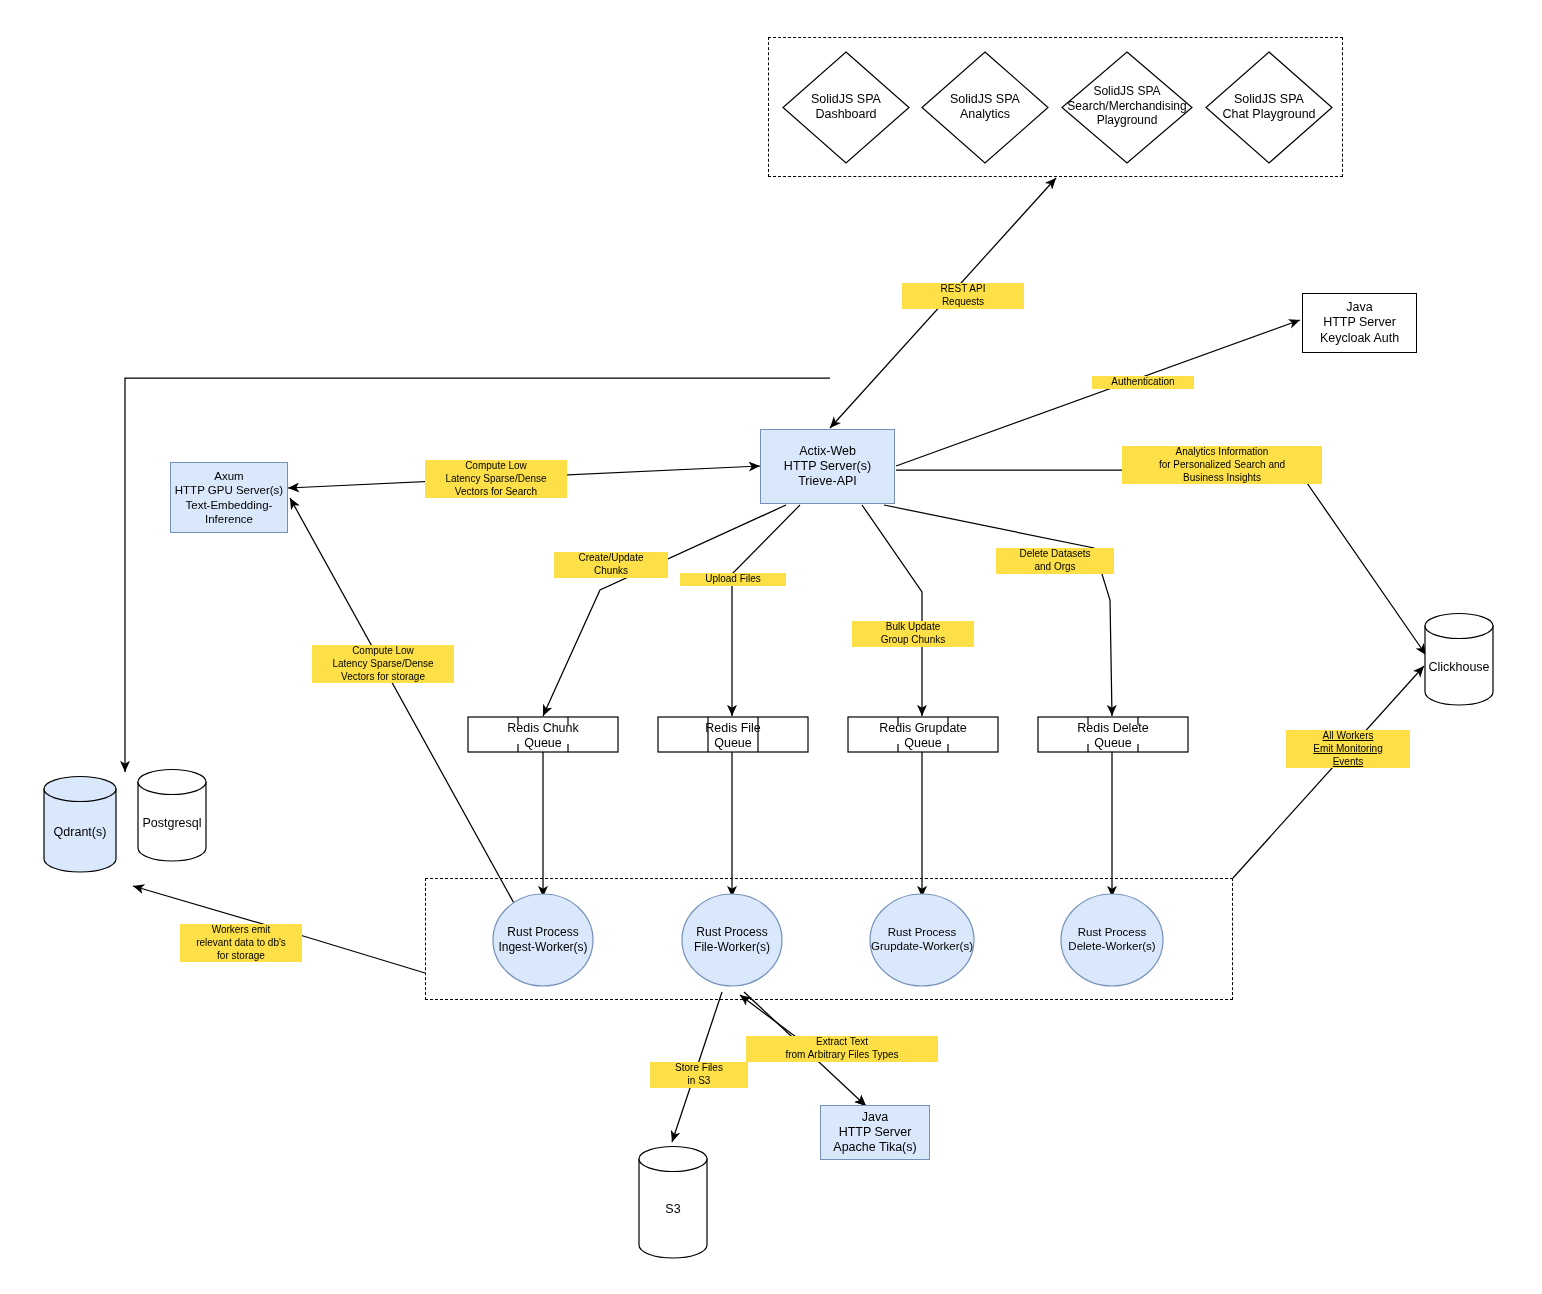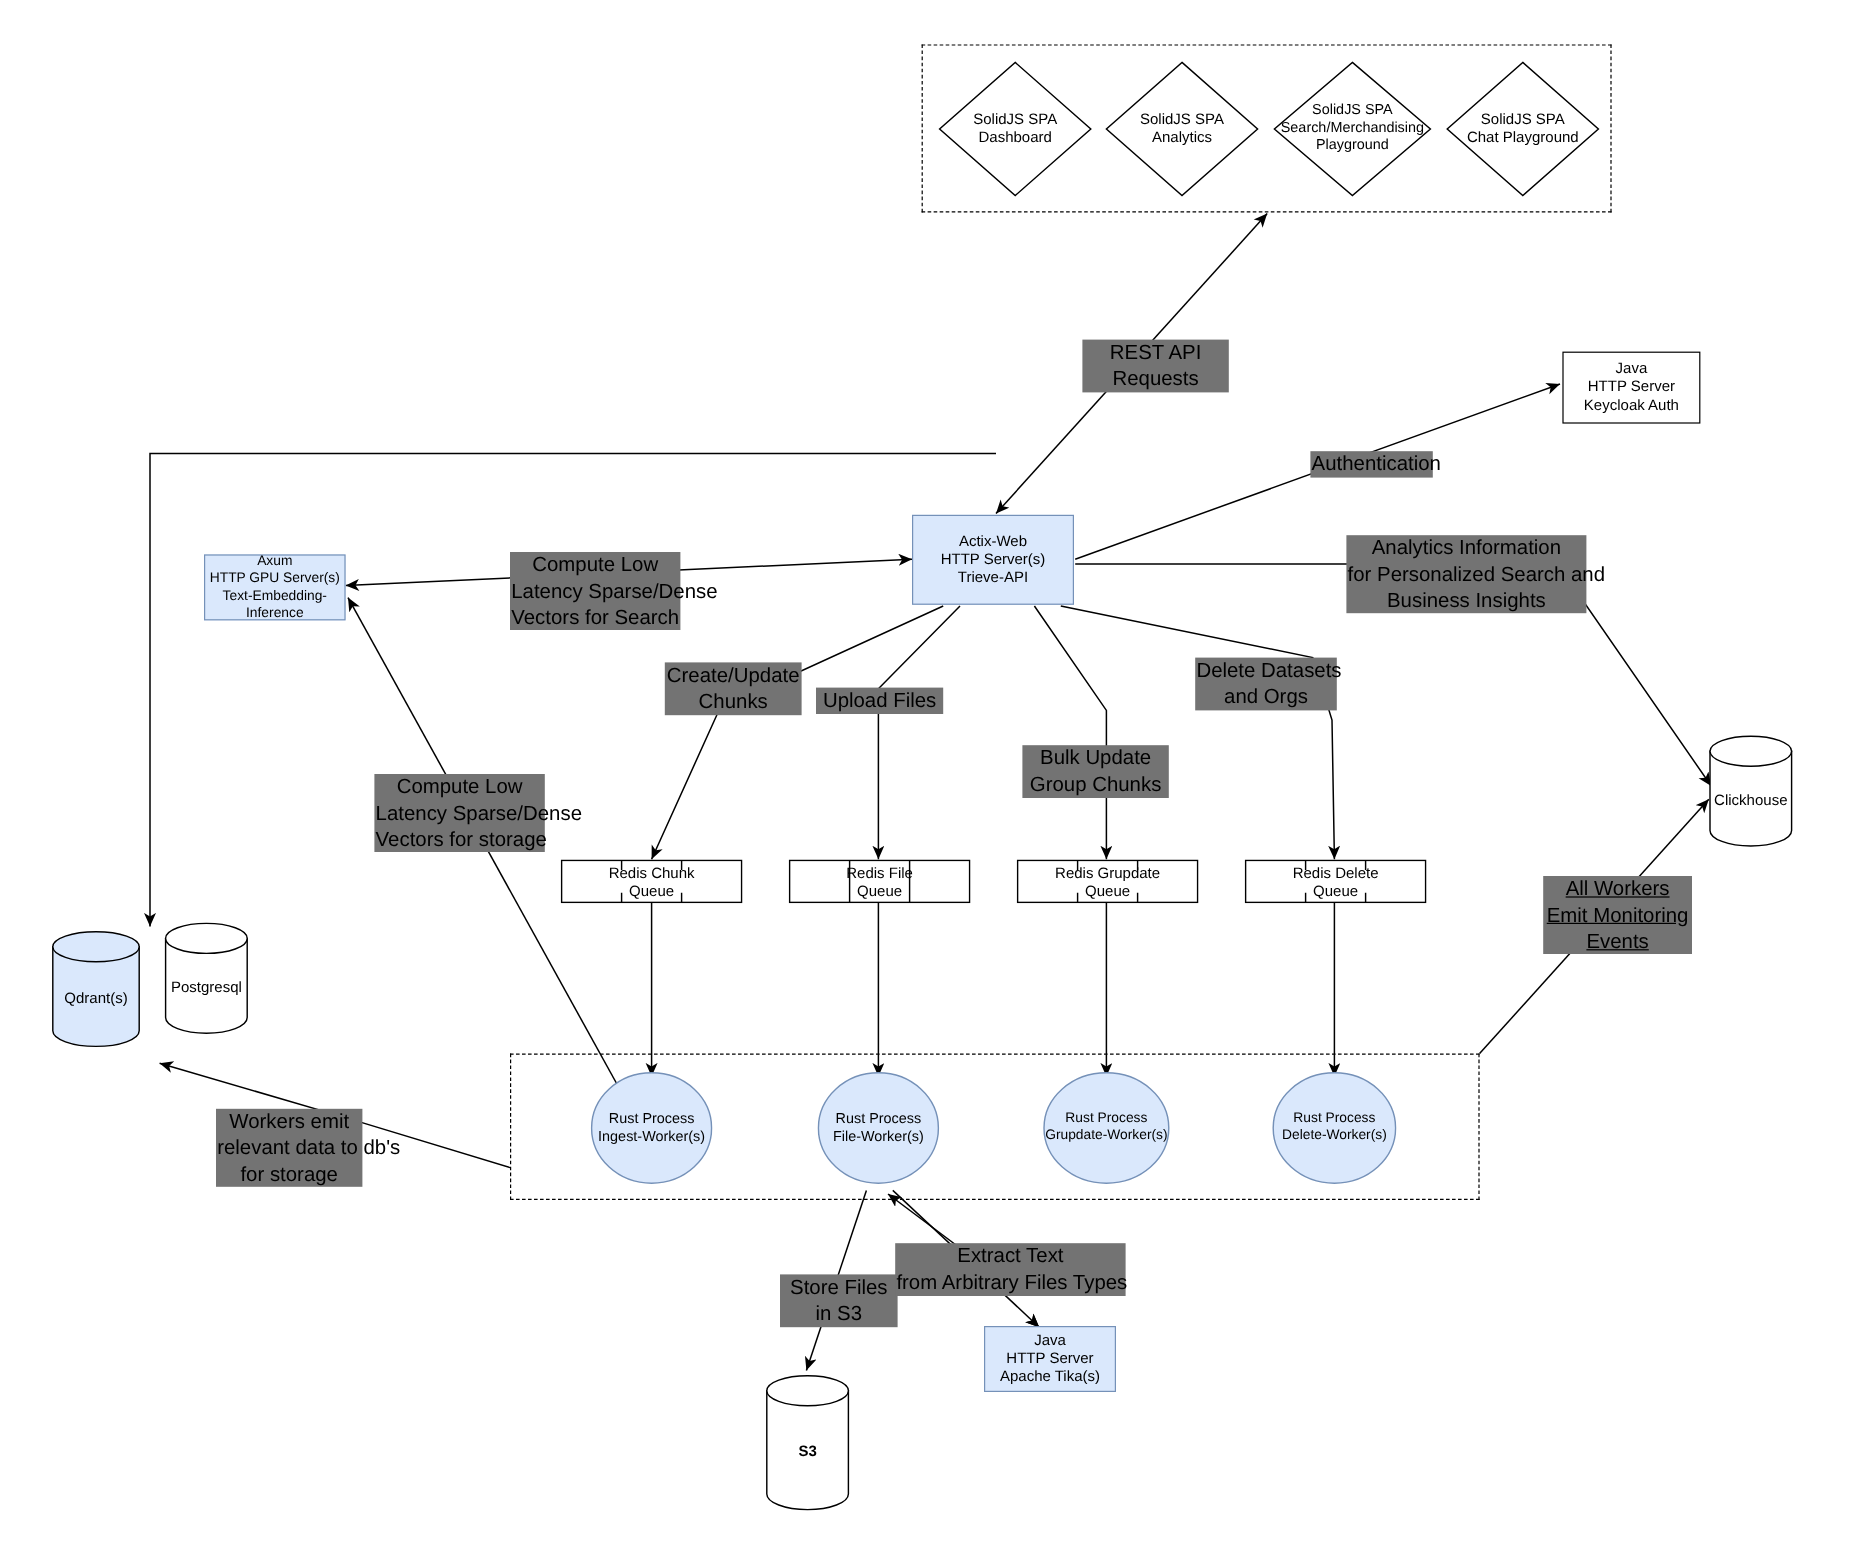--- a/index.html
+++ b/index.html
@@ -45,25 +45,25 @@
   }
   .dashed-group {
     position: absolute;
     box-sizing: border-box;
     border: 1.6px dashed #000000;
     background: transparent;
     z-index: 1;
   }
   .edge-label {
     position: absolute;
-    font-size: 17px;
+    font-size: 10px;
     color: #000000;
     text-align: center;
     line-height: 1.28;
-    background: #737373;
+    background: #fde047;
     white-space: pre;
     z-index: 8;
     padding: 0 1px;
   }
   .node-text {
     white-space: pre-line;
     display: block;
   }
   .shape-wrap {
     position: absolute;
@@ -180,21 +180,21 @@
 HTTP Server(s)
 Trieve-API</span>
   </div>
 
   <div class="node rect-white" style="left:1302px; top:293px; width:115px; height:60px;">
     <span class="node-text">Java
 HTTP Server
 Keycloak Auth</span>
   </div>
 
-  <div class="node rect-blue" style="left:170px; top:462px; width:118px; height:55px; font-size:11.5px;">
+  <div class="node rect-blue" style="left:170px; top:462px; width:118px; height:71px; font-size:11.5px;">
     <span class="node-text">Axum
 HTTP GPU Server(s)
 Text-Embedding-
 Inference</span>
   </div>
 
   <div class="node rect-blue" style="left:820px; top:1105px; width:110px; height:55px;">
     <span class="node-text">Java
 HTTP Server
 Apache Tika(s)</span>
@@ -222,21 +222,21 @@
       <ellipse cx="36" cy="14" rx="34" ry="12.5" fill="#ffffff" stroke="#000000" stroke-width="1.2"></ellipse>
     </svg>
     <div class="shape-label" style="top:48px;">Clickhouse</div>
   </div>
 
   <div class="shape-wrap" style="left:637px; top:1145px; width:72px; height:116px;">
     <svg width="72" height="116" viewBox="0 0 72 116">
       <path d="M2,14 L2,100 A34,13 0 0 0 70,100 L70,14 Z" fill="#ffffff" stroke="#000000" stroke-width="1.2"></path>
       <ellipse cx="36" cy="14" rx="34" ry="12.5" fill="#ffffff" stroke="#000000" stroke-width="1.2"></ellipse>
     </svg>
-    <div class="shape-label" style="top:57px;font-weight:bold;">S3</div>
+    <div class="shape-label" style="top:57px;">S3</div>
   </div>
 
   <div class="shape-wrap" style="left:467px; top:716px; width:152px; height:37px;">
     <svg width="152" height="37" viewBox="0 0 152 37">
       <rect x="1" y="1" width="150" height="35" fill="#ffffff" stroke="#000000" stroke-width="1.2"></rect>
       <line x1="51" y1="1" x2="51" y2="9" stroke="#000000" stroke-width="1.2"></line>
       <line x1="101" y1="1" x2="101" y2="9" stroke="#000000" stroke-width="1.2"></line>
       <line x1="51" y1="28" x2="51" y2="36" stroke="#000000" stroke-width="1.2"></line>
       <line x1="101" y1="28" x2="101" y2="36" stroke="#000000" stroke-width="1.2"></line>
     </svg>

